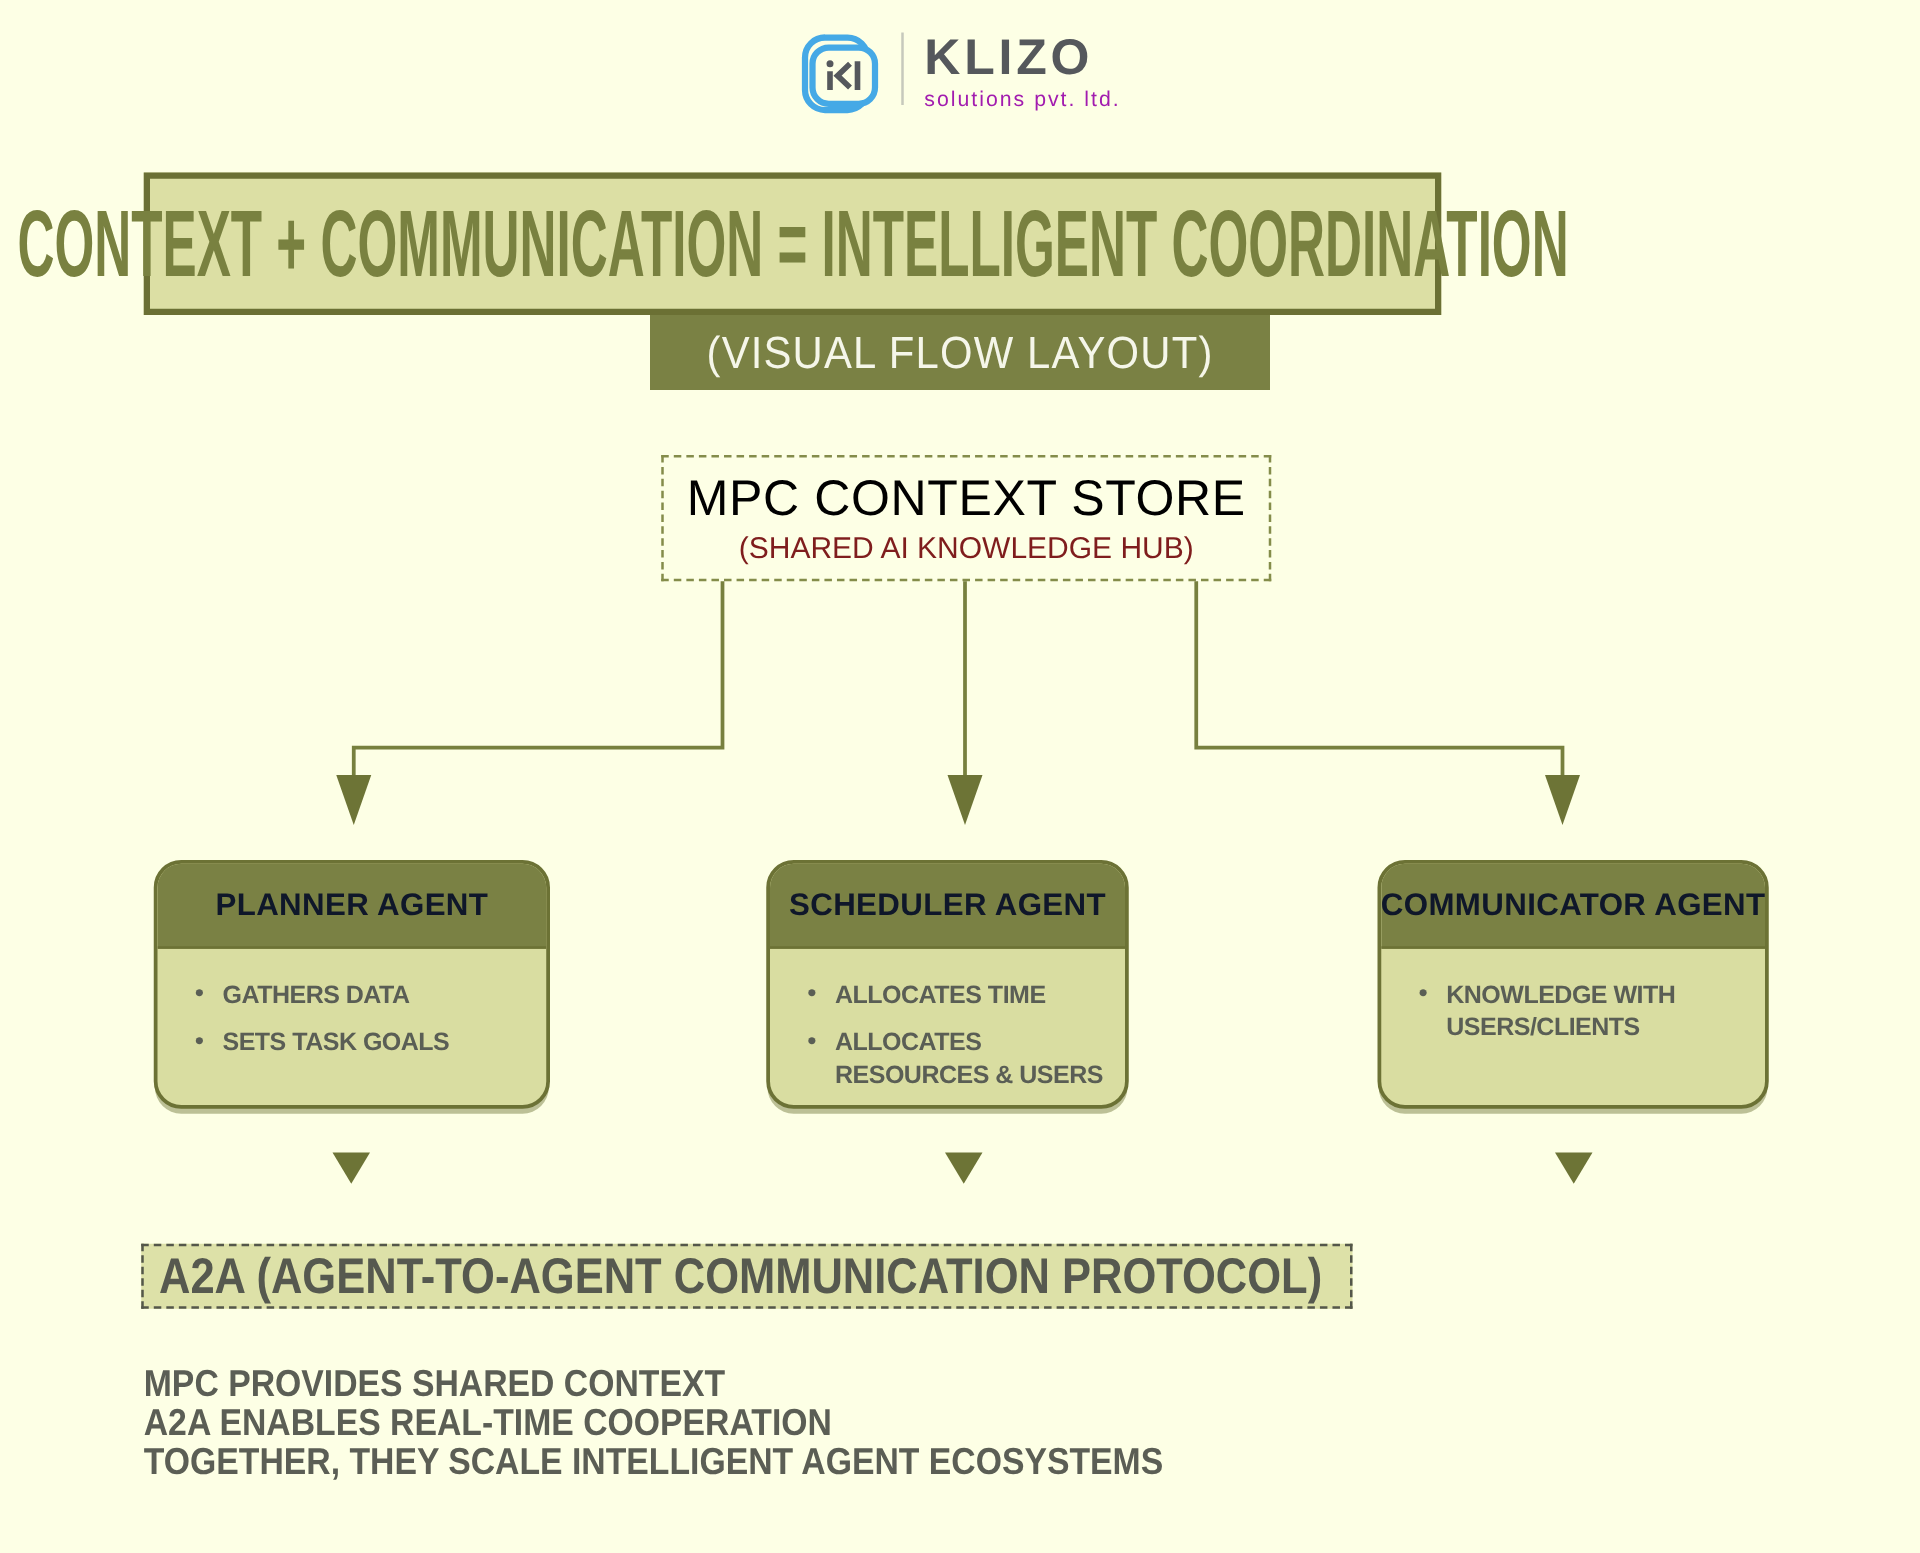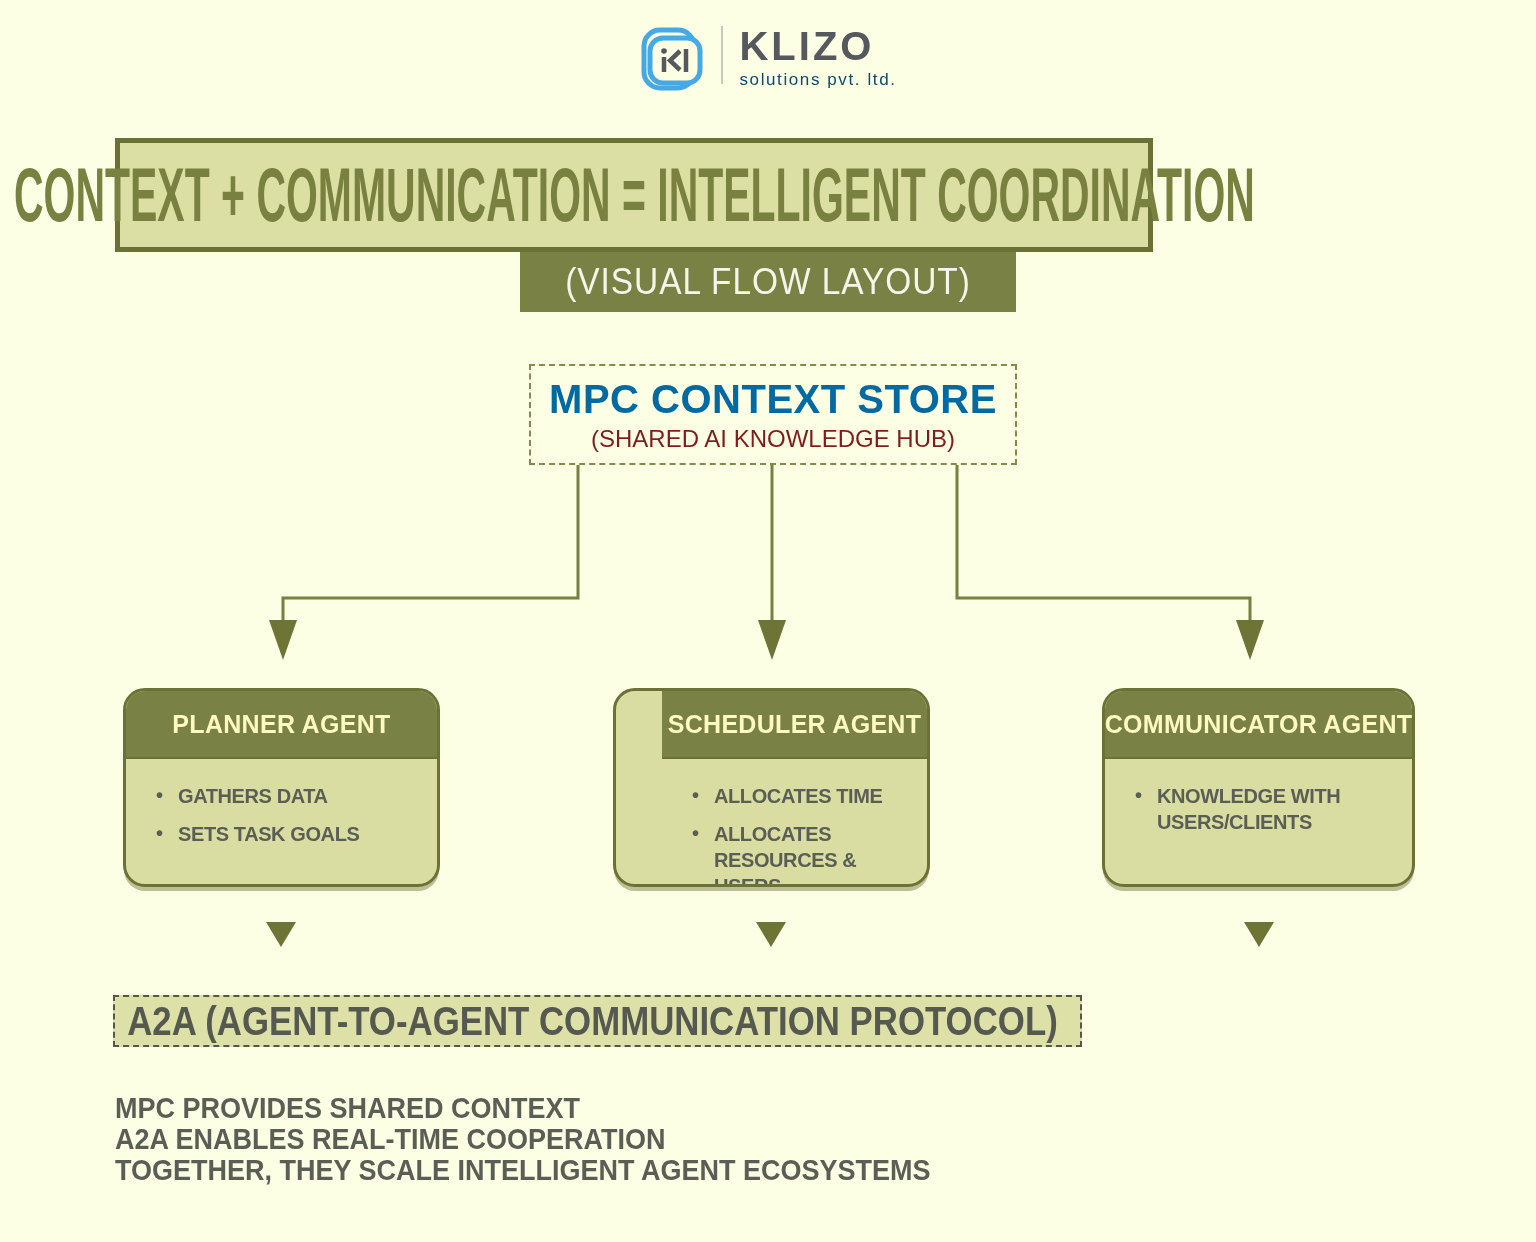--- a/index.html
+++ b/index.html
@@ -8,21 +8,21 @@
     background:#fdffe5; overflow:hidden;
     font-family:"Liberation Sans", sans-serif;
   }
 
   
   .logo { position:absolute; top:26px; left:0; right:0;
           display:flex; justify-content:center; align-items:flex-start; gap:16px; }
   .logo-divider { width:2px; height:58px; background:#c6c9bc; }
   .brand-text { display:flex; flex-direction:column; }
   .brand-name { font-size:40px; font-weight:bold; color:#55585c; letter-spacing:3px; line-height:1; }
-  .brand-sub  { font-size:17px; color:#0c4a6e; letter-spacing:1.6px; margin-top:4px; }
+  .brand-sub  { font-size:17px; color:#a21caf; letter-spacing:1.6px; margin-top:4px; }
 
   
   .title-banner {
     position:absolute; left:115px; top:138px; width:1038px; height:114px;
     background:#dcdfa4; border:5px solid #6b7034; box-sizing:border-box;
     display:flex; align-items:center; justify-content:center;
   }
   .title-banner span {
     display:inline-block; white-space:nowrap;
     font-size:64px; font-weight:bold; color:#798140;
@@ -37,49 +37,49 @@
   .subtitle-banner span {
     display:inline-block; white-space:nowrap;
     font-size:36px; color:#f5f6e9; letter-spacing:1px; transform:scaleX(0.93);
   }
 
   
   .mpc-box {
     position:absolute; left:529px; top:364px; width:488px; height:101px;
     border:2px dashed #848c4a; box-sizing:border-box; text-align:center;
   }
-  .mpc-title { margin-top:11px; font-size:40px; font-weight:bold; color:#0369a1; letter-spacing:0.5px; }
+  .mpc-title { margin-top:11px; font-size:40px; font-weight:normal; color:#000000; letter-spacing:0.5px; }
   .mpc-sub   { margin-top:3px;  font-size:24px; color:#7f1d1d; }
 
   
   .connectors { position:absolute; left:0; top:0; width:1536px; height:1242px; pointer-events:none; }
 
   
   .agent-card {
     position:absolute; top:688px; height:199px;
     background:#d9dda1; border:3px solid #6c7235; border-radius:22px;
     box-sizing:border-box; overflow:hidden;
     box-shadow:0 5px 0 -1px rgba(109,116,54,0.45);
   }
   .agent-header {
     height:66px; background:#7a8144; border-bottom:2px solid #6c7235;
     display:flex; align-items:center; justify-content:center;
   }
-  .agent-title { font-size:25px; font-weight:bold; color:#fef9c3; letter-spacing:0.3px; white-space:nowrap; }
+  .agent-title { font-size:25px; font-weight:bold; color:#0f172a; letter-spacing:0.3px; white-space:nowrap; }
   .agent-body { padding:24px 12px 0 30px; }
   .agent-body ul { list-style:none; margin:0; padding:0; }
   .agent-body li {
     position:relative; padding-left:22px; margin-bottom:12px;
     font-size:20px; font-weight:bold; color:#5a5e55;
     letter-spacing:-0.4px; line-height:26px;
   }
   .agent-body li::before { content:"•"; position:absolute; left:0; top:-1px; color:#5a5e55; }
 
   #card-planner      { left:123px;  width:317px; }
-  #card-scheduler    { left:613px;  width:317px;padding-left:46px; }
+  #card-scheduler    { left:613px;  width:290px; }
   #card-communicator { left:1102px; width:313px; }
 
   
   .a2a-box {
     position:absolute; left:113px; top:995px; width:969px; height:52px;
     background:#dde1a8; border:2px dashed #54574a; box-sizing:border-box;
     display:flex; align-items:center;
   }
   .a2a-box span {
     display:inline-block; white-space:nowrap; padding-left:14px;

